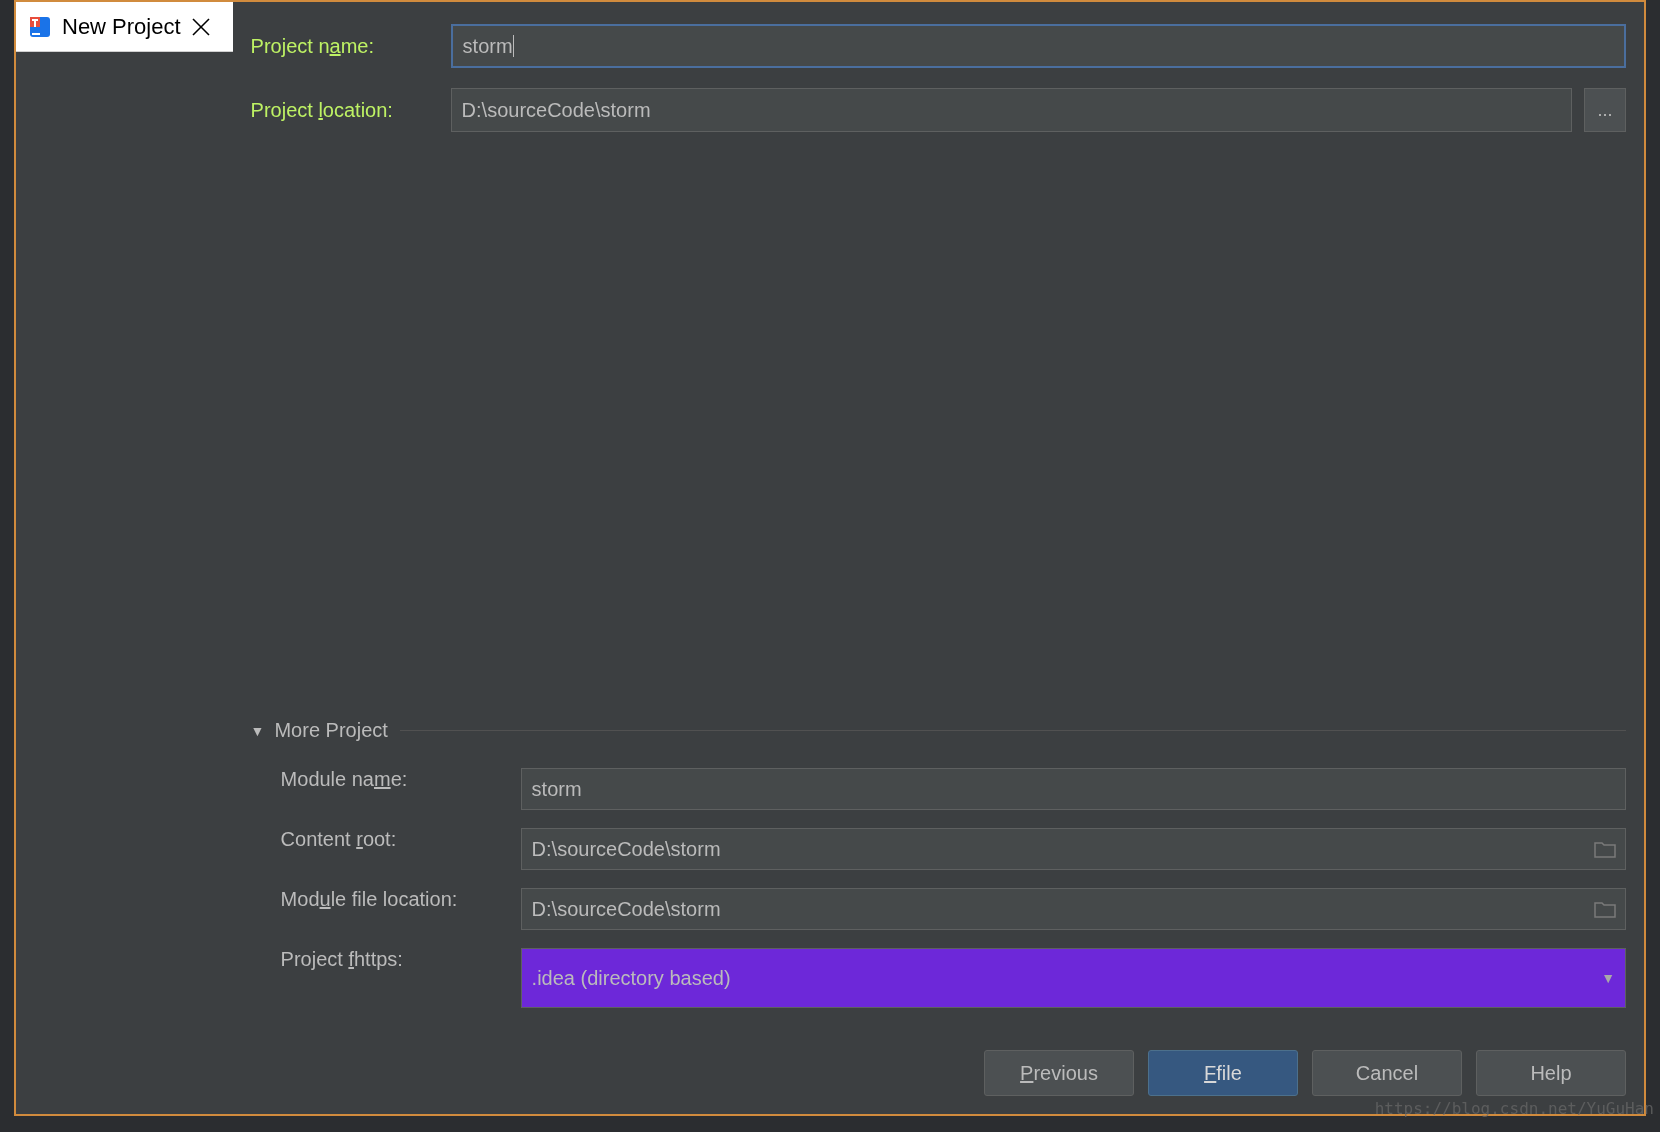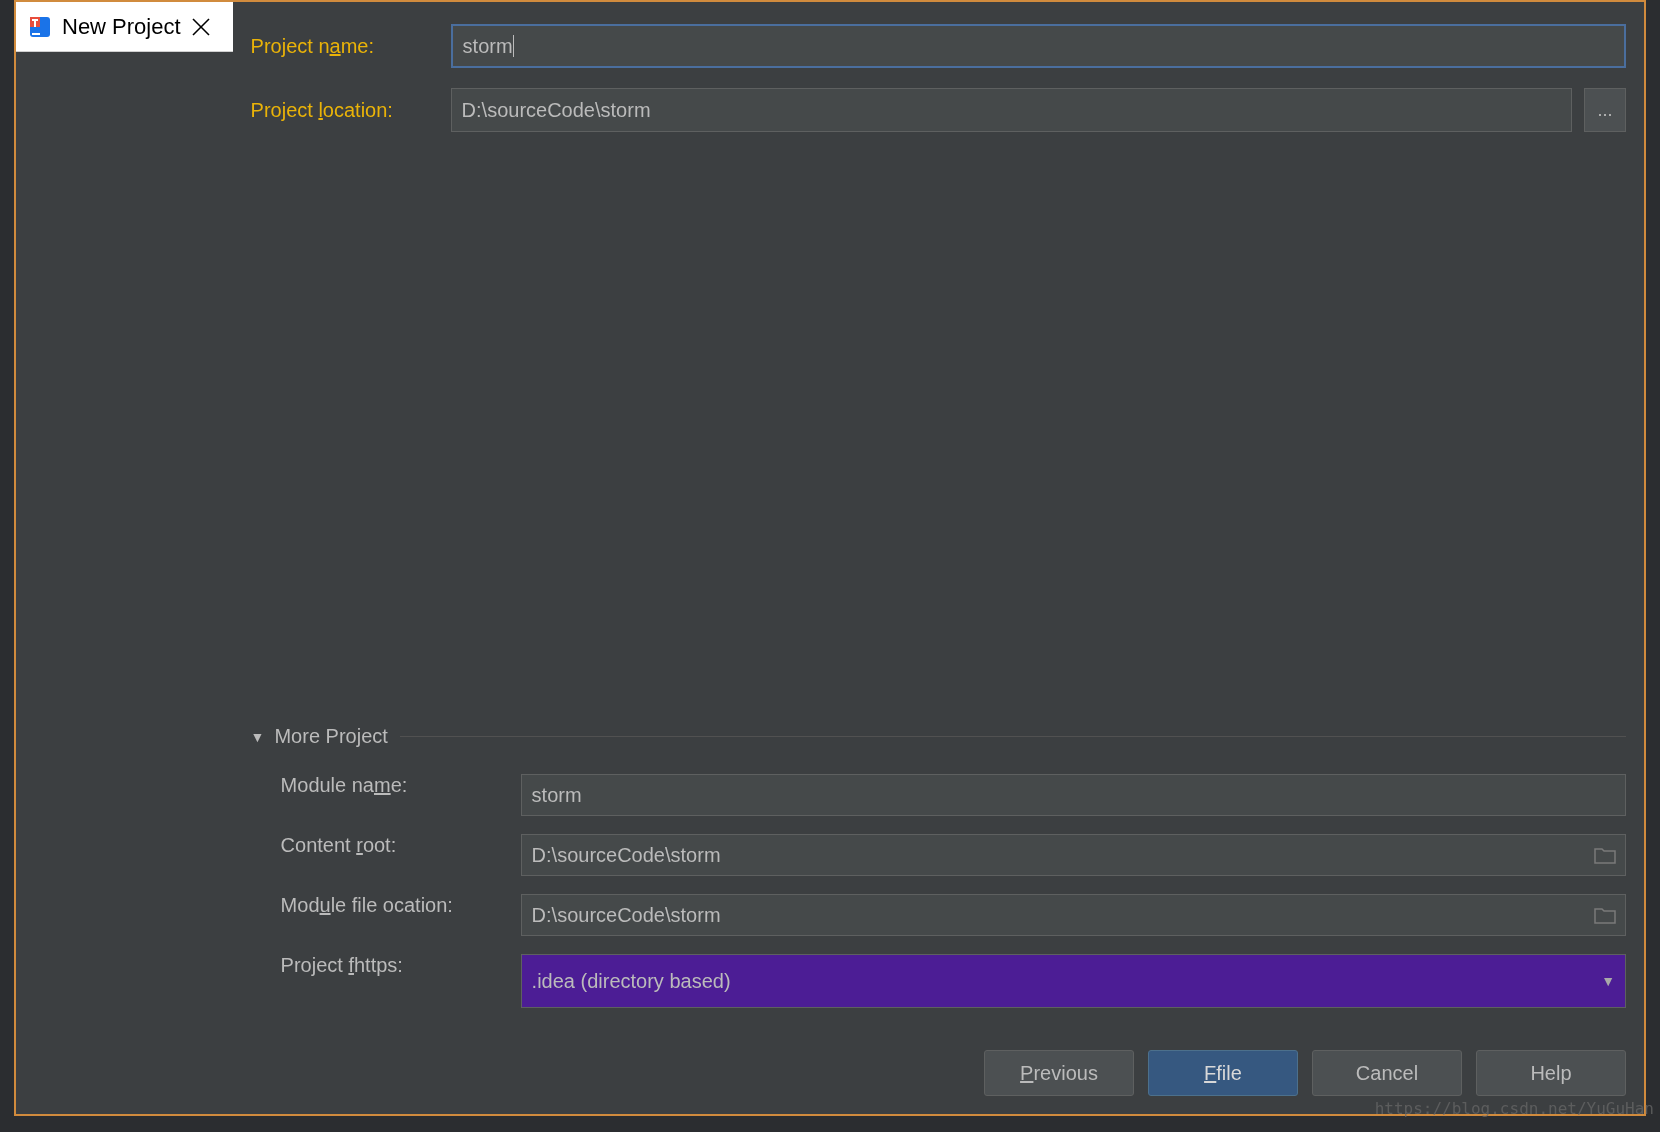--- a/index.html
+++ b/index.html
@@ -67,21 +67,21 @@
       flex-direction: column;
       color: #bbbbbb;
     }
     .form-row {
       display: flex;
       align-items: center;
       margin-bottom: 20px;
     }
     .form-label {
       font-size: 20px;
-      color: #eab308;
+      color: #bef264;
       width: 200px;
       flex-shrink: 0;
     }
     .form-label .mnemonic {
       text-decoration: underline;
     }
     .text-input {
       flex: 1;
       height: 44px;
       background: #45494a;
@@ -166,22 +166,22 @@
     }
     .folder-icon {
       position: absolute;
       right: 10px;
       width: 22px;
       height: 18px;
       pointer-events: none;
     }
     .dropdown {
       flex: 1;
-      height: 54px;
-      background: #4c1d95;
+      height: 60px;
+      background: #6d28d9;
       border: 1px solid #5e6060;
       color: #bbbbbb;
       font-size: 20px;
       padding: 0 10px;
       display: flex;
       align-items: center;
       justify-content: space-between;
       cursor: pointer;
     }
     .dropdown-arrow {
@@ -308,21 +308,21 @@
           <span class="folder-icon">
             <svg width="22" height="18" viewBox="0 0 22 18">
               <path d="M1 3 L8 3 L10 5 L21 5 L21 17 L1 17 Z" fill="none" stroke="#7a7a7a" stroke-width="1.5"></path>
             </svg>
           </span>
         </div>
       </div>
 
       <div class="more-row">
         <label class="more-label">
-          <span>Mod</span><span class="mnemonic">u</span><span>le file ocation:</span>
+          <span>Mod</span><span class="mnemonic">u</span><span>le file location:</span>
         </label>
         <div class="more-input-wrapper">
           <input class="more-input" type="text" value="D:\sourceCode\storm" style="">
           <span class="folder-icon">
             <svg width="22" height="18" viewBox="0 0 22 18">
               <path d="M1 3 L8 3 L10 5 L21 5 L21 17 L1 17 Z" fill="none" stroke="#7a7a7a" stroke-width="1.5"></path>
             </svg>
           </span>
         </div>
       </div>

